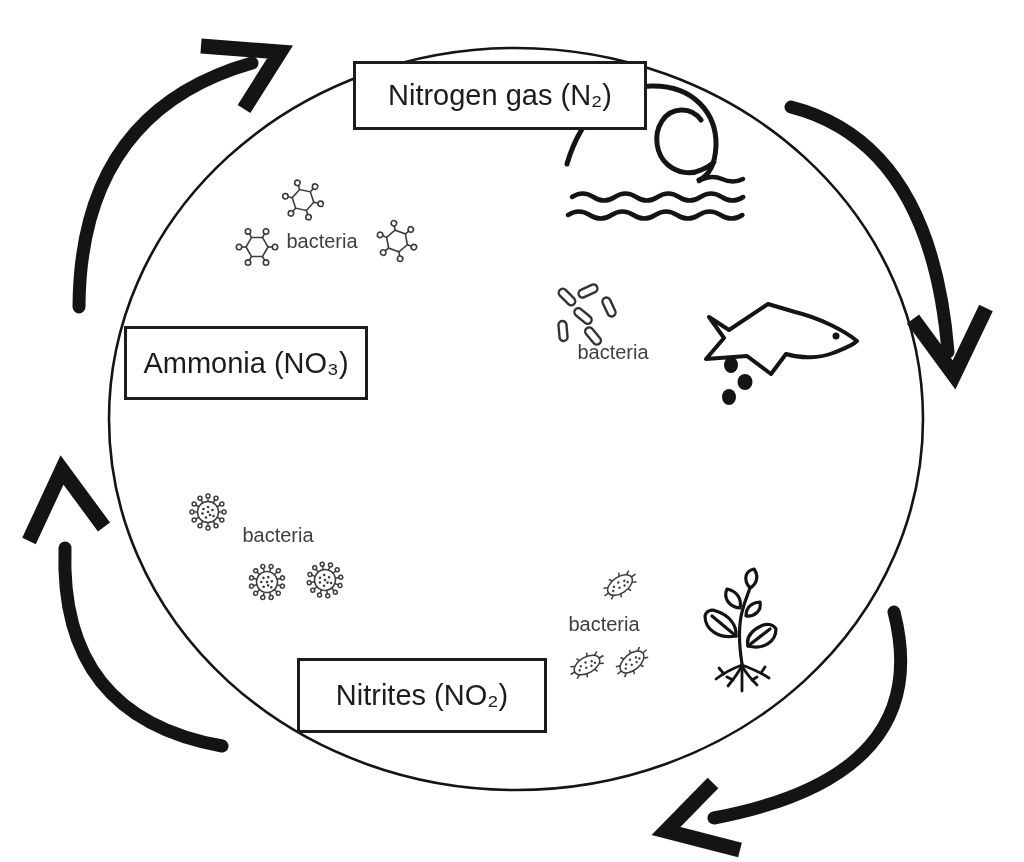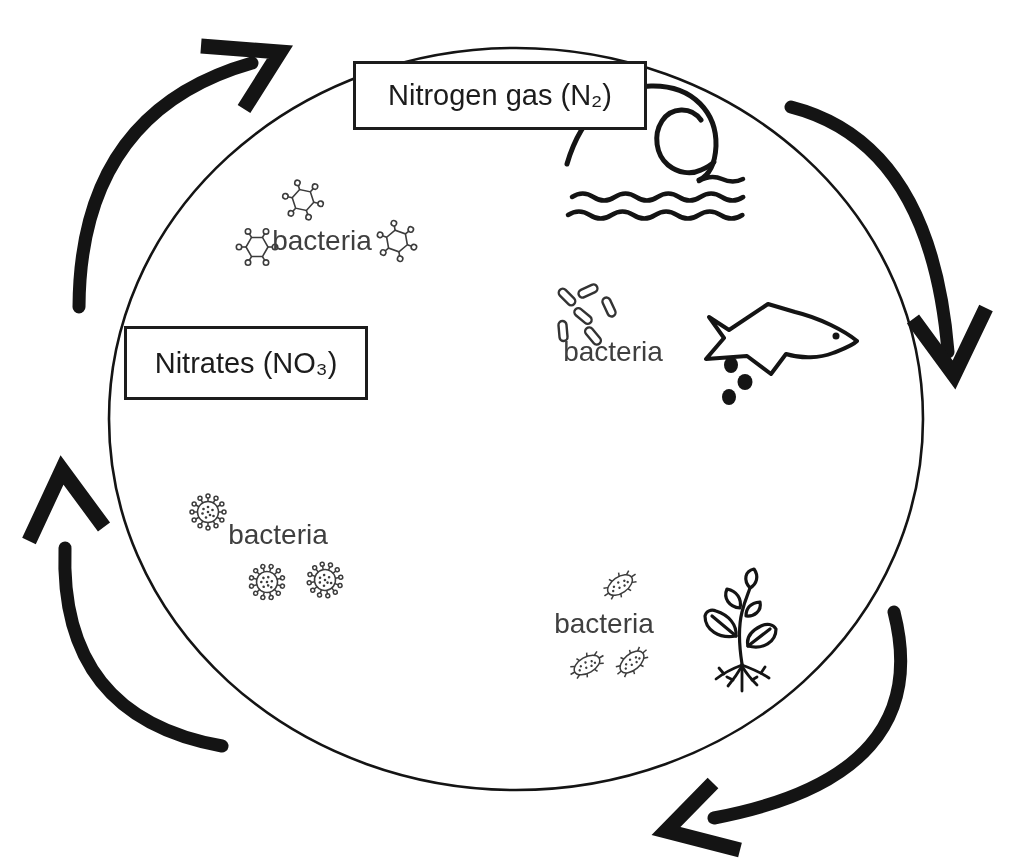--- a/index.html
+++ b/index.html
@@ -2,21 +2,21 @@
 <html><head>
 <meta charset="utf-8">
 <style>
   html,body{margin:0;padding:0;background:#ffffff;}
   #canvas{position:relative;width:1024px;height:862px;background:#ffffff;overflow:hidden;
           font-family:"Liberation Sans","DejaVu Sans",sans-serif;}
   #art{position:absolute;left:0;top:0;}
   .stage-box{position:absolute;box-sizing:border-box;background:#ffffff;border:3px solid #1c1c1c;
              display:flex;align-items:center;justify-content:center;
              font-size:29px;color:#1c1c1c;white-space:nowrap;}
-  .bact-label{position:absolute;transform:translate(-50%,-50%);font-size:28px;color:#3f3f3f;}
+  .bact-label{position:absolute;transform:translate(-50%,-50%);font-size:20px;color:#3f3f3f;}
 </style>
 </head>
 <body>
 
 <div id="canvas">
 
   <svg id="art" width="1024" height="862" viewBox="0 0 1024 862">
     <defs>
 
       <g id="mol" fill="none" stroke="#3c3c3c" stroke-width="1.6">
@@ -185,23 +185,24 @@
 
     <g>
       <use href="#spiky" transform="translate(620,585) rotate(-35)"></use>
       <use href="#spiky" transform="translate(587,665) rotate(-30)"></use>
       <use href="#spiky" transform="translate(632,662) rotate(-40)"></use>
     </g>
   </svg>
 
   <div class="stage-box" style="left:353px;top:61px;width:294px;height:69px;">Nitrogen gas (N₂)</div>
 
-  <div class="stage-box" style="left:124px;top:326px;width:244px;height:74px;">Nitrates (NO₃)</div>
-
-
+  <div class="stage-box" style="left:124px;top:326px;width:244px;height:74px;">Ammonia (NO₃)</div>
+
+
+  <div class="stage-box" style="left:297px;top:658px;width:250px;height:75px;">Nitrites (NO₂)</div>
 
   <div class="bact-label" style="left:322px;top:241px;">bacteria</div>
 
   <div class="bact-label" style="left:613px;top:352px;">bacteria</div>
 
   <div class="bact-label" style="left:278px;top:535px;">bacteria</div>
 
   <div class="bact-label" style="left:604px;top:624px;">bacteria</div>
 </div>
 

